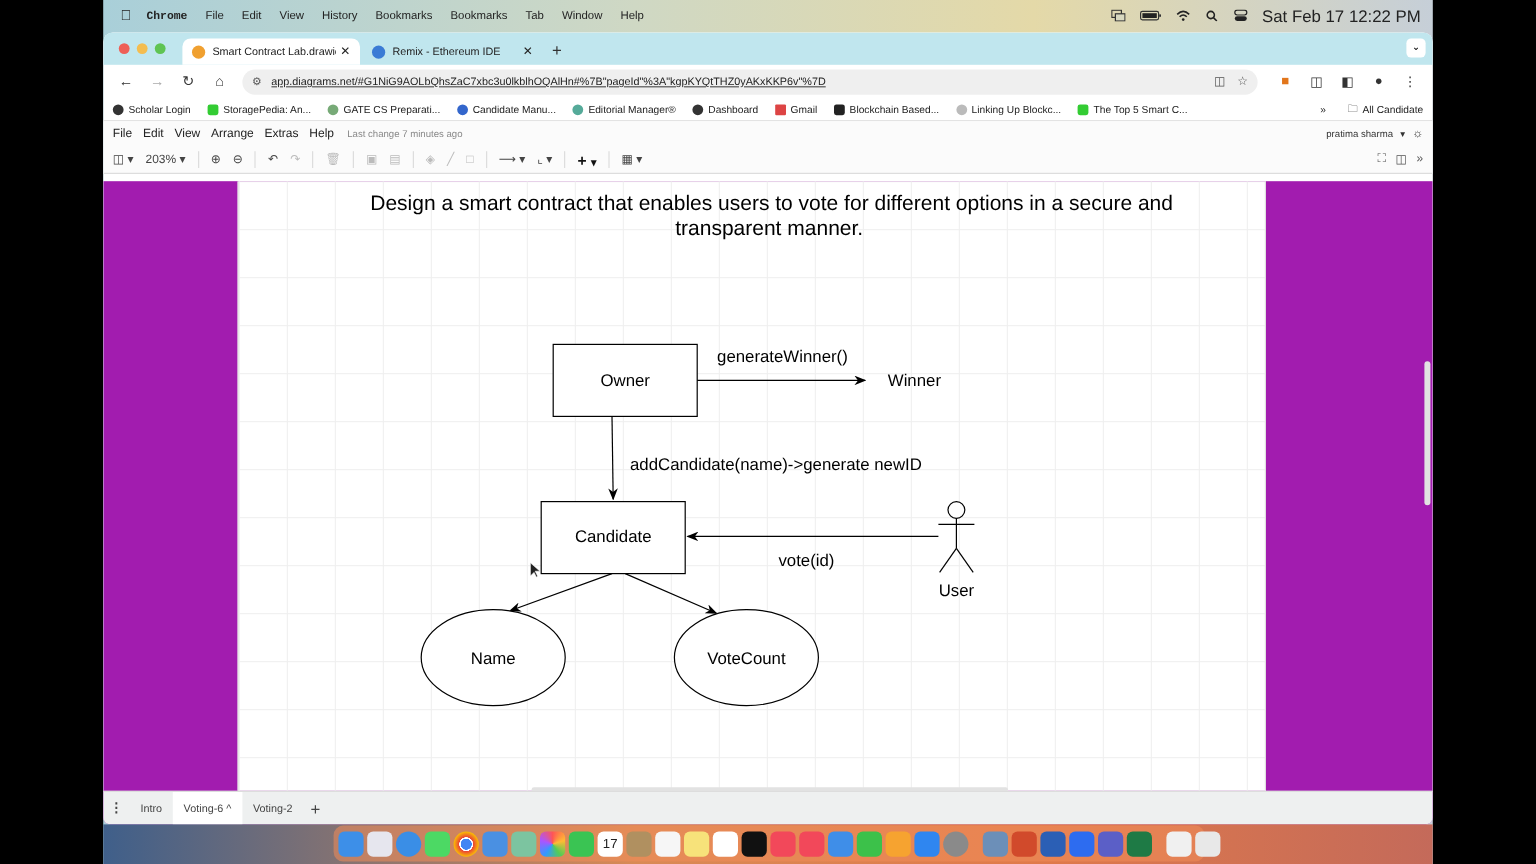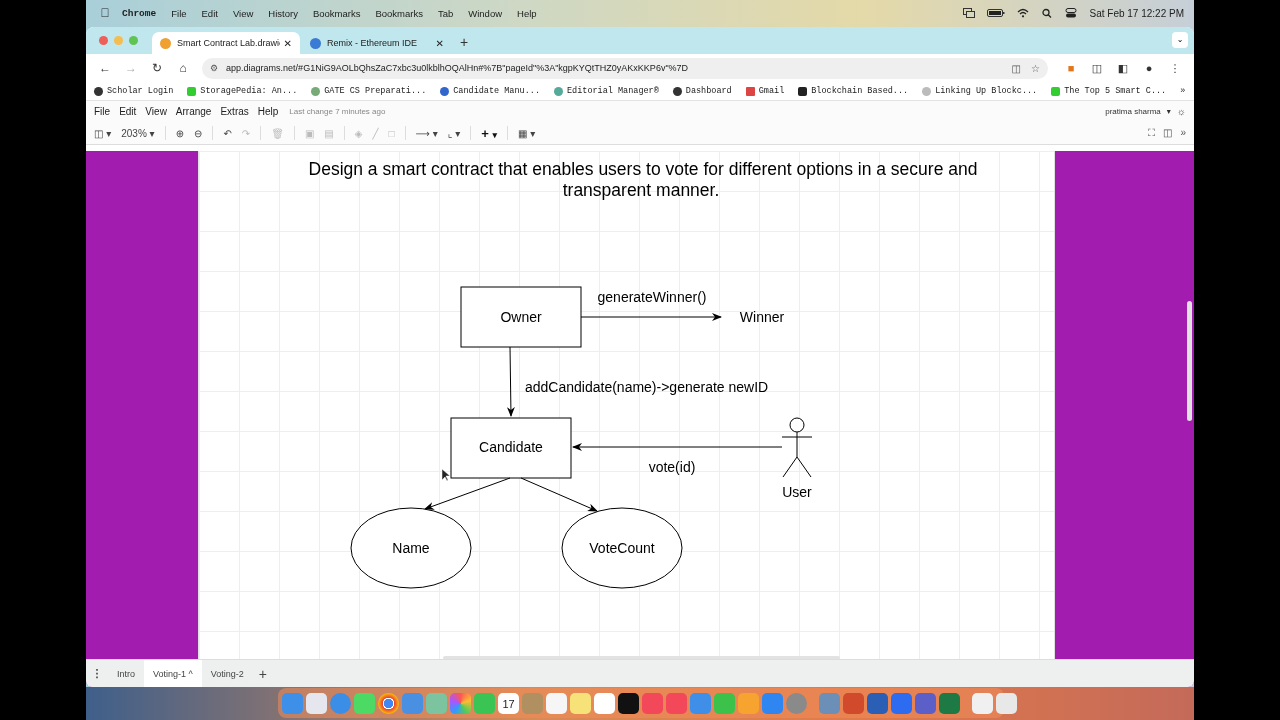--- a/index.html
+++ b/index.html
@@ -23,25 +23,25 @@
   .tab .fav { width: 11px; height: 11px; border-radius: 50%; margin-right: 6px; flex-shrink: 0; }
   .tab .ttl { flex: 1; white-space: nowrap; overflow: hidden; }
   .tab .x { font-size: 10px; margin-left: 4px; cursor: pointer; }
   .newtab { font-size: 14px; margin-left: 8px; margin-bottom: 4px; color: #333; cursor: pointer; }
   .tabmenu { position: absolute; right: 6px; top: 5px; width: 16px; height: 16px; background: #fff; border-radius: 4px; font-size: 8px; text-align: center; line-height: 16px; }
   .toolbar { height: 28px; display: flex; align-items: center; padding: 0 8px; gap: 4px; }
   .navbtn { width: 22px; text-align: center; font-size: 12px; color: #333; cursor: pointer; }
   .navbtn.dis { color: #aaa; }
   .omnibox { flex: 1; height: 21px; background: #efefef; border-radius: 11px; display: flex; align-items: center; padding: 0 8px; font-size: 9px; color: #222; margin-left: 4px; margin-right: 8px; }
   .omnibox .tune { font-size: 9px; color: #555; margin-right: 8px; }
-  .omnibox .url { flex: 1; white-space: nowrap; overflow: hidden; }
+  .omnibox .url { flex: 1; white-space: nowrap; overflow: hidden; text-decoration: underline; }
   .omnibox .oi { margin-left: 10px; color: #555; font-size: 10px; }
   .ext { width: 22px; text-align: center; font-size: 11px; color: #333; }
   .bookmarks { height: 19px; display: flex; align-items: center; padding: 0 8px; font-size: 8.5px; color: #222; gap: 14px; border-bottom: 1px solid #e3e3e3; }
-  .bm { display: flex; align-items: center; gap: 4px; white-space: nowrap; cursor: pointer; font-family: Liberation Mono, monospace; }
+  .bm { display: flex; align-items: center; gap: 4px; white-space: nowrap; cursor: pointer; }
   .bm .bi { width: 9px; height: 9px; border-radius: 50%; display: inline-block; }
   .bm-right { margin-left: auto; display: flex; gap: 18px; align-items: center; }
   
   .drawio-menu { height: 21px; display: flex; align-items: center; padding: 0 8px; font-size: 10px; color: #222; gap: 9px; background: #fbfbfb; }
   .drawio-menu .last { font-size: 8px; color: #888; margin-left: 2px; }
   .drawio-menu .user { margin-left: auto; font-size: 8px; color: #333; display: flex; align-items: center; gap: 6px; }
   .drawio-tools { height: 23px; display: flex; align-items: center; padding: 0 8px; font-size: 10px; color: #444; gap: 10px; background: #fbfbfb; border-bottom: 1px solid #ddd; }
   .drawio-tools .t { cursor: pointer; }
   .drawio-tools .t.dis { color: #bbb; }
   .drawio-tools .sep { width: 1px; height: 14px; background: #ddd; }
@@ -97,21 +97,21 @@
           <circle cx="6" cy="8.3" r="1.1" fill="#222"></circle>
         </svg>
       <svg class="sysicon" viewBox="0 0 12 10">
           <circle cx="5" cy="4.5" r="3" fill="none" stroke="#222" stroke-width="1.3"></circle>
           <line x1="7.2" y1="6.7" x2="10" y2="9.5" stroke="#222" stroke-width="1.3"></line>
         </svg>
       <svg class="sysicon" viewBox="0 0 12 10">
           <rect x="1" y="0.5" width="10" height="4" rx="2" fill="none" stroke="#222"></rect>
           <rect x="1" y="5.5" width="10" height="4" rx="2" fill="#222"></rect>
         </svg>
-      <span style="font-size:10px">Sat Feb 17  12:22 PM</span>
+      <span style="font-size:14px">Sat Feb 17  12:22 PM</span>
     </div>
   </div>
 
   <div class="browser">
     <div class="tabstrip">
       <div class="traffic">
         <span style="background:#ee5f57"></span>
         <span style="background:#f4bd4f"></span>
         <span style="background:#5fc453"></span>
       </div>
@@ -294,21 +294,21 @@
           </g>
         </svg>
       </div>
       <div class="vscroll"></div>
       <div class="hscroll"></div>
     </div>
 
     <div class="pagetabs">
       <span class="more">⋮</span>
       <span class="pt">Intro</span>
-      <span class="pt active">Voting-1 ^</span>
+      <span class="pt active">Voting-6 ^</span>
       <span class="pt">Voting-2</span>
       <span class="add">+</span>
     </div>
   </div>
 
   <div class="desktop-bottom"></div>
   <div class="dock">
     <span class="app" style="background:#3d8fe8"></span>
     <span class="app" style="background:#e6e6ee"></span>
     <span class="app" style="background:#3a8ee6;border-radius:50%"></span>

